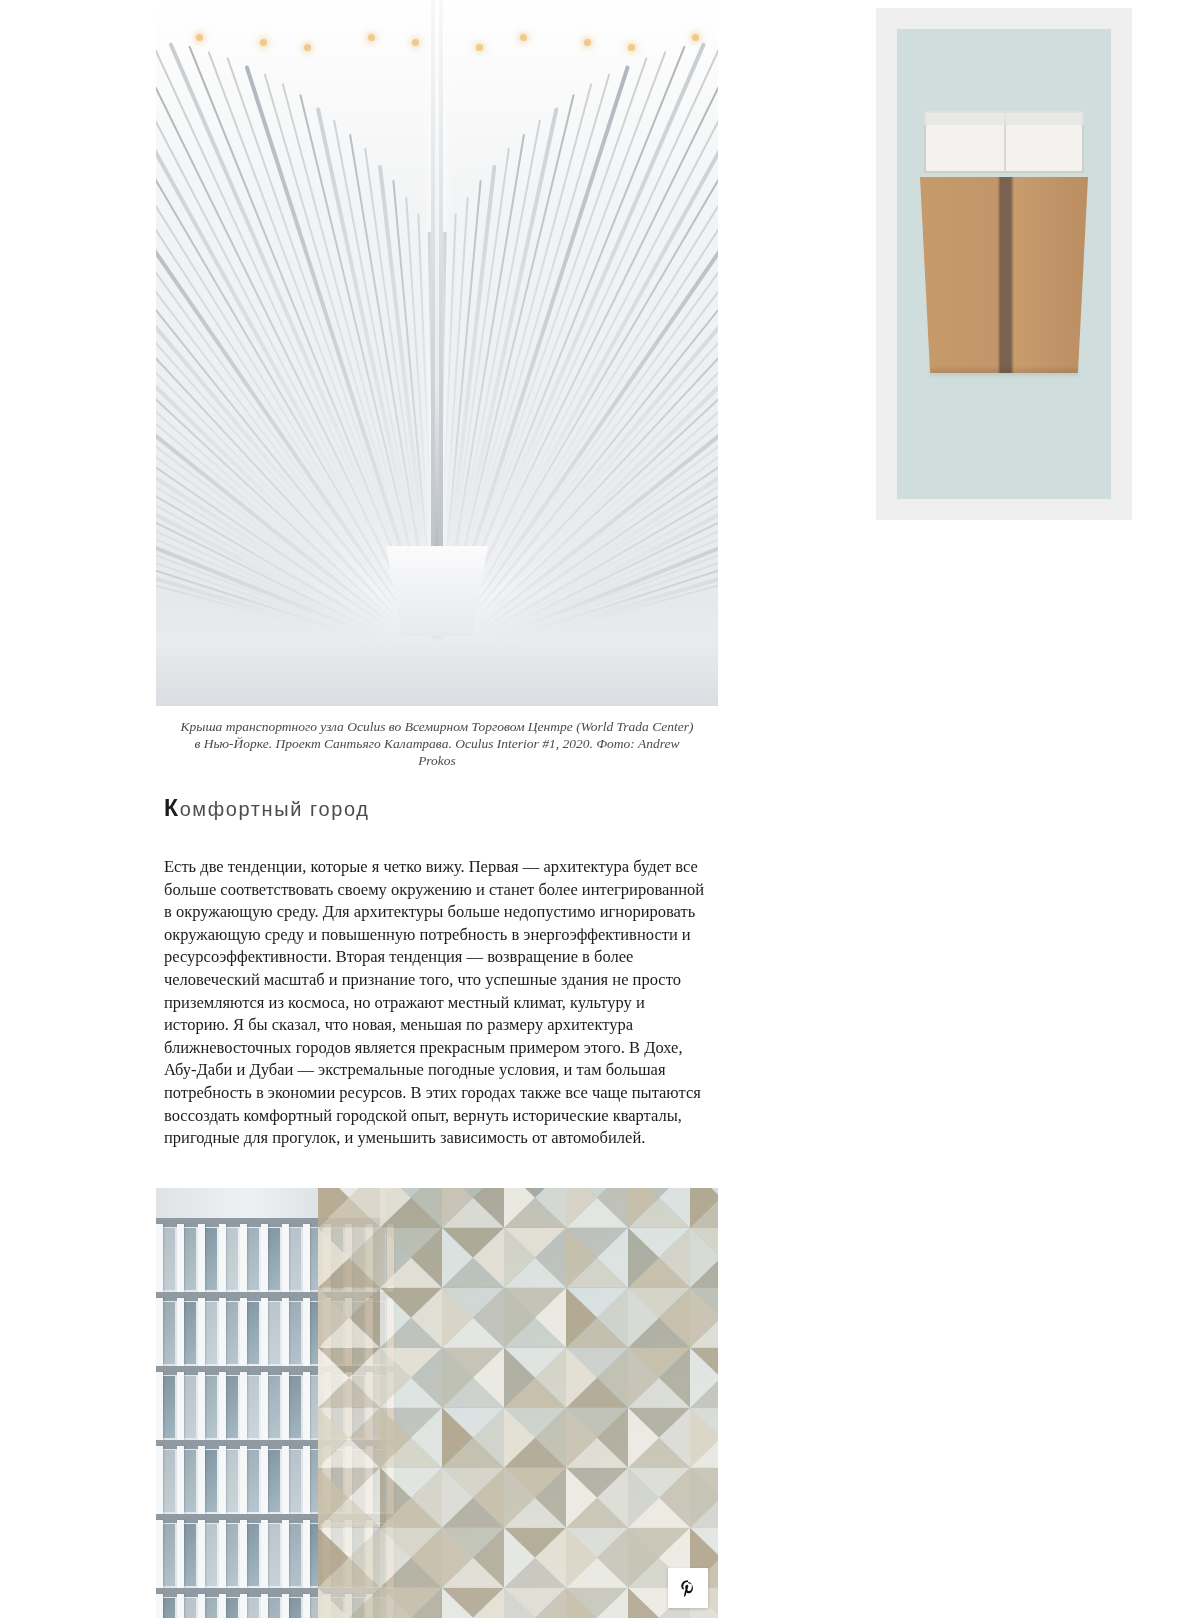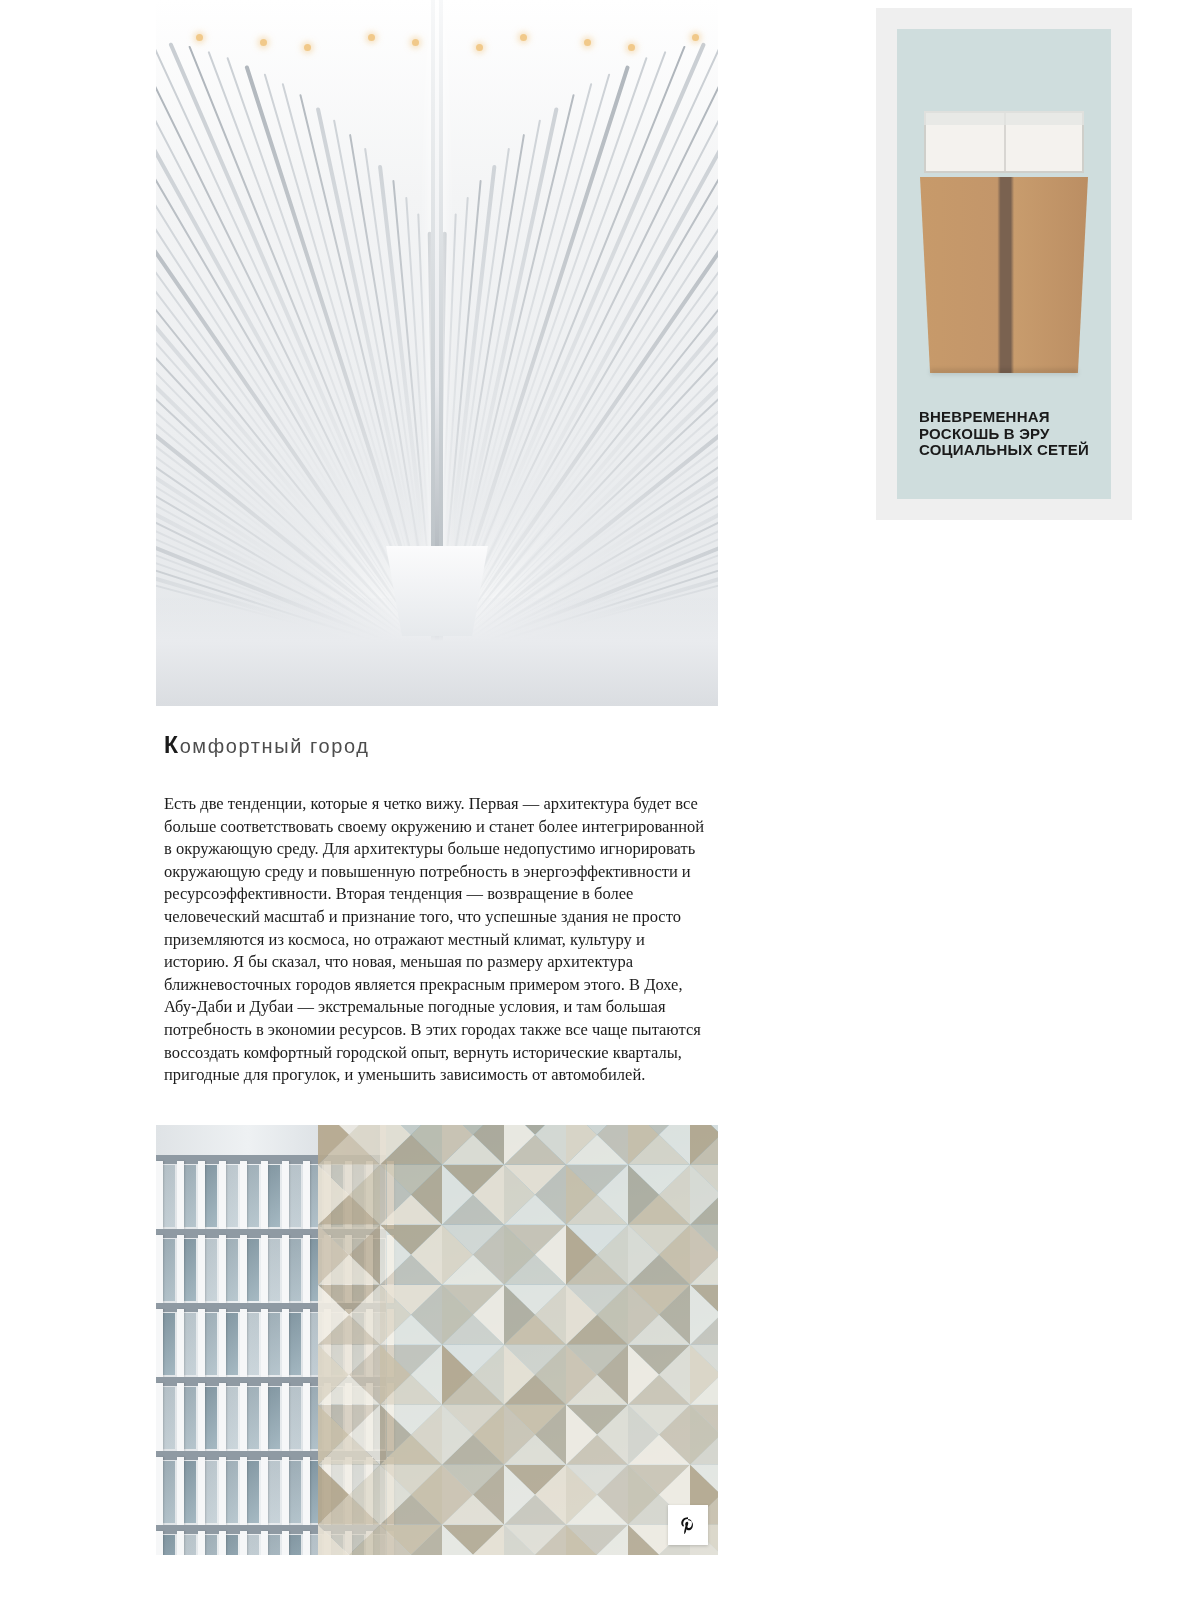--- a/index.html
+++ b/index.html
@@ -407,20 +407,21 @@
           <div class="floor"></div>
         </div>
         <div class="pin-button">
           <span>
             <svg width="18" height="18" viewBox="0 0 24 24" aria-hidden="true">
               <path fill="#111111" d="M12 1.5C6.2 1.5 3 5.3 3 9.2c0 1.9 1 4.2 2.7 4.9.3.1.4 0 .5-.2l.3-1.2c0-.2 0-.3-.1-.4-.5-.6-.8-1.5-.8-2.4 0-3 2.2-5.9 6.1-5.9 3.3 0 5.6 2.2 5.6 5.3 0 4-1.8 6.8-4.1 6.8-1.3 0-2.2-1-1.9-2.3.4-1.6 1.1-3.2 1.1-4.3 0-1-.6-1.8-1.7-1.8-1.3 0-2.4 1.4-2.4 3.2 0 1.2.4 2 .4 2l-1.6 6.8c-.4 1.8-.1 4.1 0 4.3 0 .1.2.2.3.1.1-.1 1.5-1.8 1.9-3.5.1-.5.7-2.8.7-2.8.4.7 1.5 1.3 2.7 1.3 3.5 0 5.9-3.2 5.9-7.5 0-3.2-2.7-6.1-6.6-6.1z"></path>
             </svg>
           </span>
         </div>
       </div>
+      <figcaption class="figure-caption">Крыша транспортного узла Oculus  во Всемирном Торговом Центре (World Trada Center) в Нью-Йорке. Проект Сантьяго Калатрава. Oculus Interior #1, 2020. Фото: Andrew Prokos</figcaption>
     </figure>
 
     <h2 class="section-heading"><span class="cap">К</span><span>омфортный город</span></h2>
 
     <p class="body-text">Есть две тенденции, которые я четко вижу. Первая — архитектура будет все больше соответствовать своему окружению и станет более интегрированной в окружающую среду. Для архитектуры больше недопустимо игнорировать окружающую среду и повышенную потребность в энергоэффективности и ресурсоэффективности. Вторая тенденция — возвращение в более человеческий масштаб и признание того, что успешные здания не просто приземляются из космоса, но отражают местный климат, культуру и историю. Я бы сказал, что новая, меньшая по размеру архитектура ближневосточных городов является прекрасным примером этого. В Дохе, Абу-Даби и Дубаи — экстремальные погодные условия, и там большая потребность в экономии ресурсов. В этих городах также все чаще пытаются воссоздать комфортный городской опыт, вернуть исторические кварталы, пригодные для прогулок, и уменьшить зависимость от автомобилей.</p>
 
     <figure class="figure" style="margin-top:38px;">
       <div class="figure-media" id="masdar-media">
         <div class="masdar">
           <div class="sky"></div>
@@ -811,18 +812,17 @@
   </div>
 
   <aside class="ad-slot">
     <div class="ad-card">
       <div class="ad-product">
         <div class="cab-top"></div>
         <div class="cab-glass"></div>
         <div class="cab-body"></div>
         <div class="cab-shadow"></div>
       </div>
-      <div class="ad-headline">ВНЕВРЕМЕННАЯ РОСКОШЬ В ЭРУ СОЦИАЛЬНЫХ СЕТЕЙ</div>
 
     </div>
   </aside>
 
 </div>
 
 </body></html>

